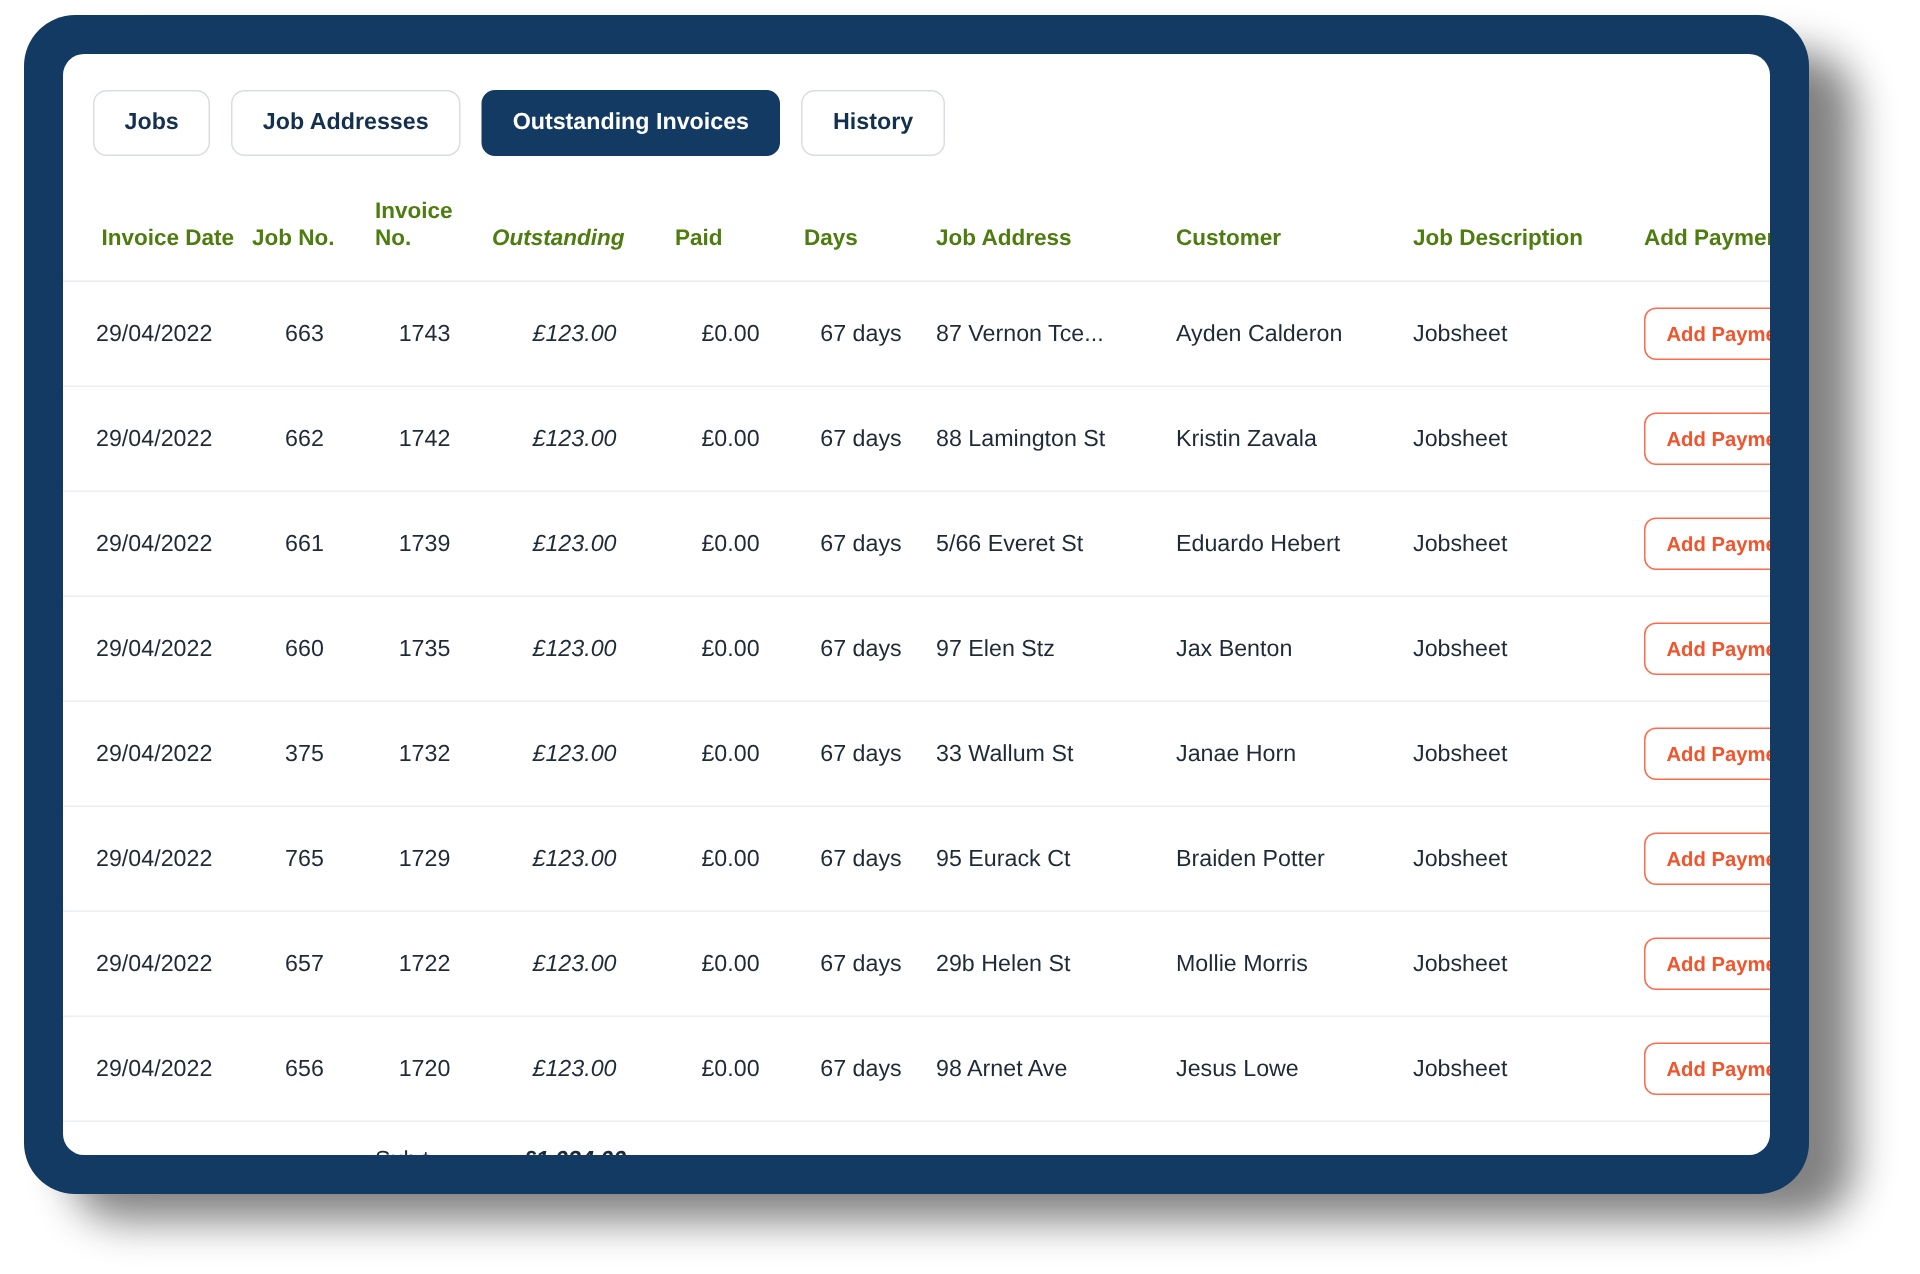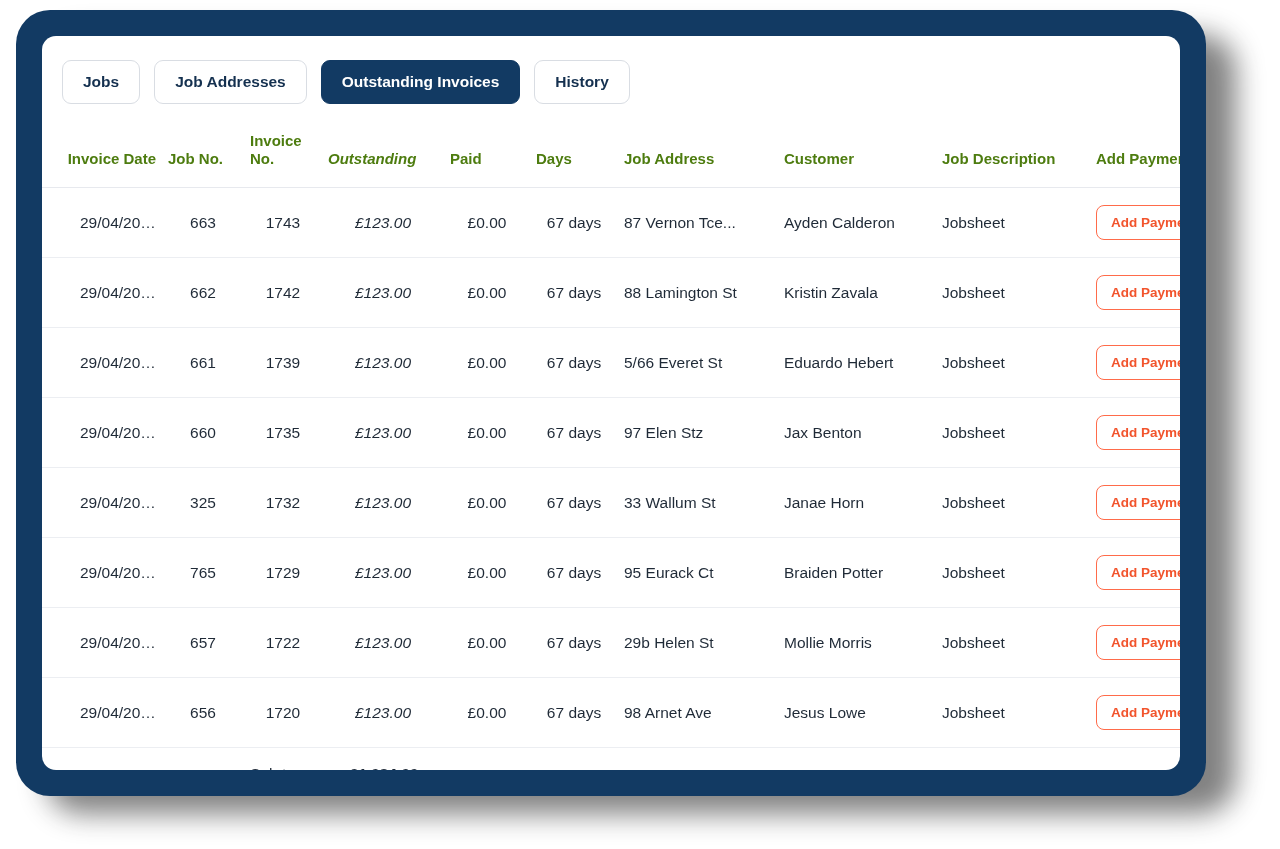--- a/index.html
+++ b/index.html
@@ -88,21 +88,21 @@
   table.grid thead tr th:first-child { padding-left: 22px; text-align: right; }
   table.grid tbody td {
     font-size: 15.5px;
     color: #1f2a37;
     padding: 17px 6px;
     border-bottom: 1px solid #eceef2;
     white-space: nowrap;
     overflow: hidden;
     text-overflow: ellipsis;
   }
-  table.grid tbody tr td:first-child { padding-left: 38px; }
+  table.grid tbody tr td:first-child { padding-left: 22px; }
   .col-date { width: 120px; }
   .col-jobno { width: 82px; text-align: center; }
   .col-invno { width: 78px; text-align: center; }
   .col-out { width: 122px; text-align: center; font-style: italic; }
   .col-paid { width: 86px; text-align: center; }
   .col-days { width: 88px; text-align: center; }
   .col-addr { width: 160px; }
   .col-cust { width: 158px; }
   .col-desc { width: 154px; }
   .col-pay { width: 160px; }
@@ -222,21 +222,21 @@
             <td class="col-days">67 days</td>
             <td class="col-addr">97 Elen Stz</td>
             <td class="col-cust">Jax Benton</td>
             <td class="col-desc">Jobsheet</td>
             <td class="col-pay">
               <button class="pay-btn">Add Payment</button>
             </td>
           </tr>
           <tr>
             <td class="col-date">29/04/2022</td>
-            <td class="col-jobno">325</td>
+            <td class="col-jobno">375</td>
             <td class="col-invno">1732</td>
             <td class="col-out">£123.00</td>
             <td class="col-paid">£0.00</td>
             <td class="col-days">67 days</td>
             <td class="col-addr">33 Wallum St</td>
             <td class="col-cust">Janae Horn</td>
             <td class="col-desc">Jobsheet</td>
             <td class="col-pay">
               <button class="pay-btn">Add Payment</button>
             </td>

